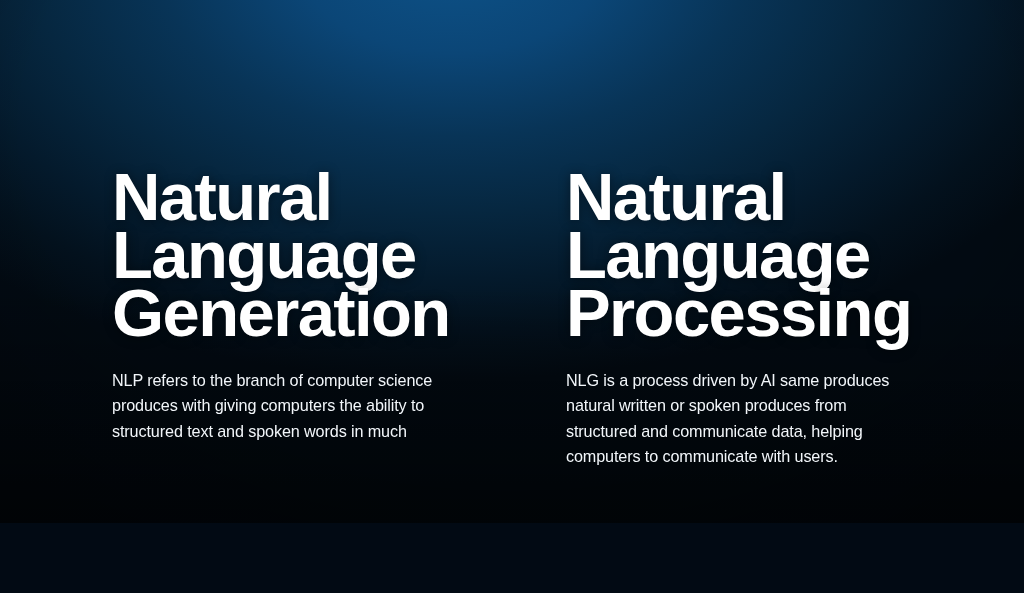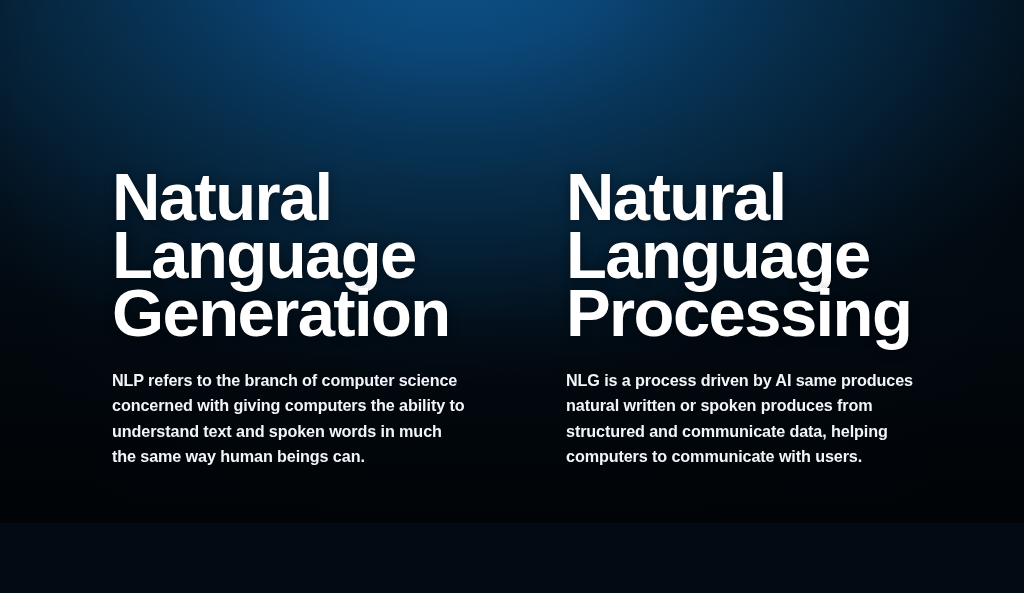--- a/index.html
+++ b/index.html
@@ -53,21 +53,21 @@
   .heading .line { display:block; white-space:nowrap; }
 
   .body-text {
     margin-top:26px;
     color:#f2f6fa;
     font-size:16.2px;
     font-weight:normal;
     line-height:25.4px;
     letter-spacing:-0.12px;
   }
-  .body-text .line { display:block; white-space:nowrap;font-weight:bold; }
+  .body-text .line { display:block; white-space:nowrap; }
 
   #watermark {
     position:absolute;
     left:716px; top:528px;
     font-size:17px;
     font-weight:bold;
     letter-spacing:0.5px;
     color:rgba(120,150,180,0.035);
     z-index:2;
     user-select:none;
@@ -85,23 +85,22 @@
   <div id="columns">
 
     <div class="column" id="col-nlp">
       <h1 class="heading">
         <span class="line">Natural</span>
         <span class="line">Language</span>
         <span class="line">Generation</span>
       </h1>
       <p class="body-text">
         <span class="line">NLP refers to the branch of computer science</span>
-        <span class="line">concerned with giving computers the ability to</span>
-        <span class="line">understand text and spoken words in much</span>
-        <span class="line">the same way human beings can.</span>
+        <span class="line">produces with giving computers the ability to</span>
+        <span class="line">structured text and spoken words in much</span>
       </p>
     </div>
 
     <div class="column" id="col-nlg">
       <h1 class="heading">
         <span class="line">Natural</span>
         <span class="line">Language</span>
         <span class="line">Processing</span>
       </h1>
       <p class="body-text">

